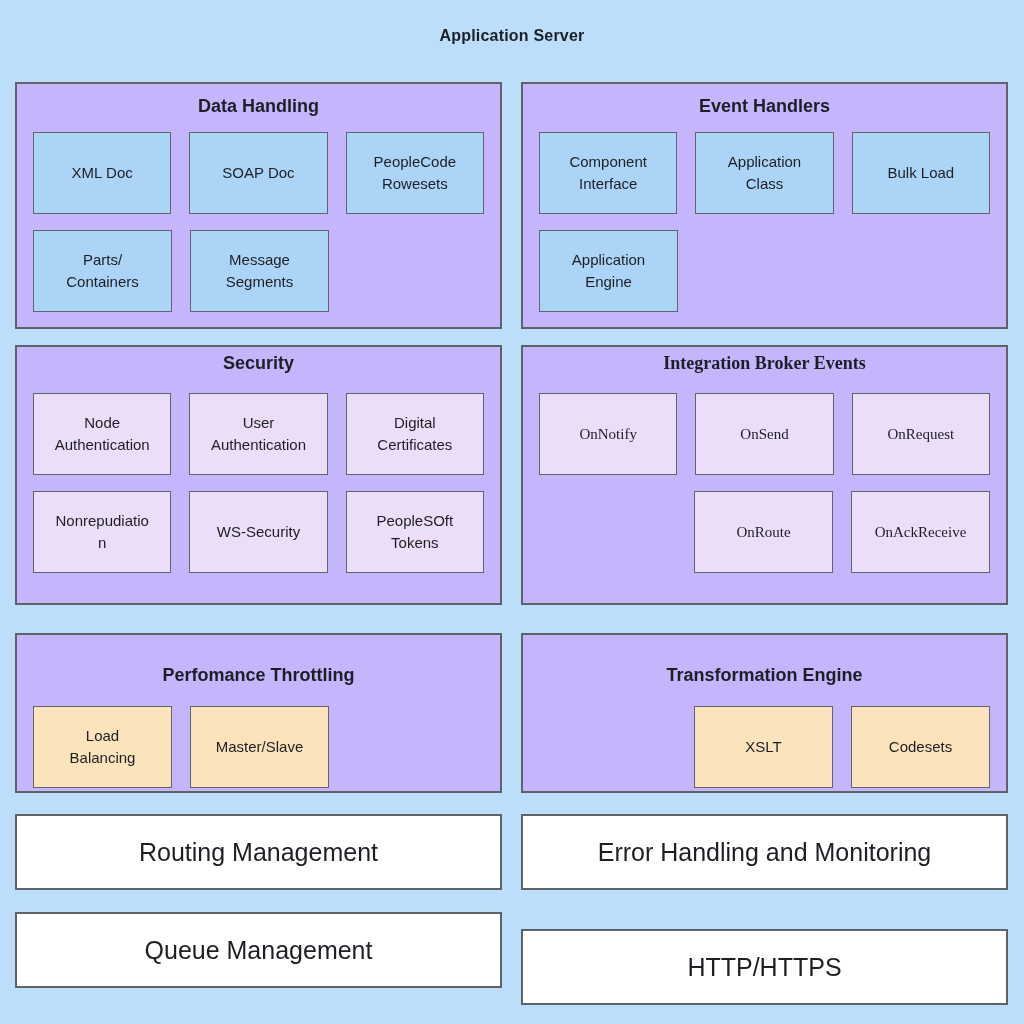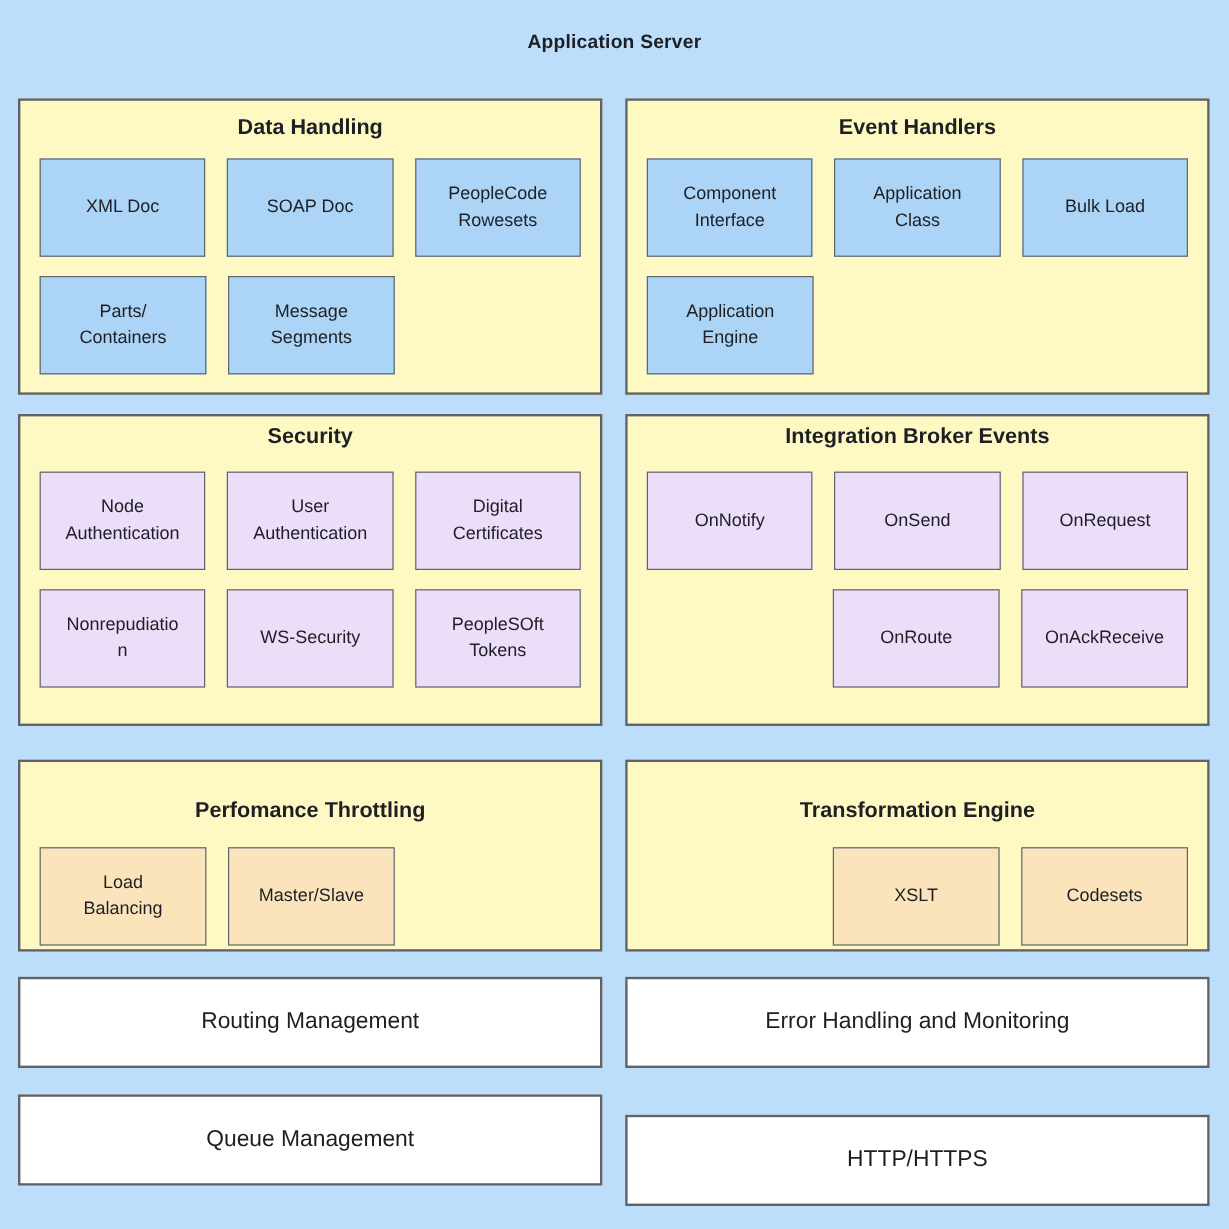--- a/index.html
+++ b/index.html
@@ -9,21 +9,21 @@
     font-family:"Liberation Sans", sans-serif;
     color:#1d1f24;
     position:relative;
   }
   .page-title {
     position:absolute; top:27px; left:0; width:1024px;
     text-align:center; font-size:16px; font-weight:700; letter-spacing:.2px;
   }
   .panel {
     position:absolute; box-sizing:border-box;
-    background:#fef9c3; border:2px solid #5f6368;
+    background:#c4b5fd; border:2px solid #5f6368;
   }
   .panel-title {
     text-align:center; font-weight:700; font-size:18px; padding-top:12px;
   }
   .tall .panel-title   { padding-top:6px; }
   .short .panel-title  { padding-top:18px;margin-top:12px; }
   .rows { display:flex; flex-direction:column; gap:16px; padding:0 16px; margin-top:15px; }
   .tall .rows  { margin-top:19px; }
   .short .rows { margin-top:20px; }
   .row { display:flex; gap:18px; }
@@ -35,27 +35,27 @@
     text-align:center; font-size:15px; line-height:1.5;
     white-space:pre-line; padding:2px 6px;
   }
   .item.blue   { background:#abd4f7; }
   .item.purple { background:#ecddf8; }
   .item.orange { background:#fbe4bc; }
   .bar {
     position:absolute; box-sizing:border-box;
     background:#ffffff; border:2px solid #5f6368;
     display:flex; align-items:center; justify-content:center;
-    font-size:19px; font-weight:500;
+    font-size:25px; font-weight:500;
   }
   
   #p1 { left:15px;  top:82px;  width:487px; height:247px; }
   #p2 { left:521px; top:82px;  width:487px; height:247px; }
   #p3 { left:15px;  top:345px; width:487px; height:260px; }
-  #p4 { left:521px; top:345px; width:487px; height:260px; }
+  #p4 { left:521px; top:345px; width:487px; height:260px;font-family:Liberation Serif, serif; }
   #p5 { left:15px;  top:633px; width:487px; height:160px; }
   #p6 { left:521px; top:633px; width:487px; height:160px; }
   #b1 { left:15px;  top:814px; width:487px; height:76px; }
   #b2 { left:521px; top:814px; width:487px; height:76px; }
   #b3 { left:15px;  top:912px; width:487px; height:76px; }
   #b4 { left:521px; top:912px; width:487px; height:76px;margin-top:17px; }
 </style>
 </head>
 <body>
 

